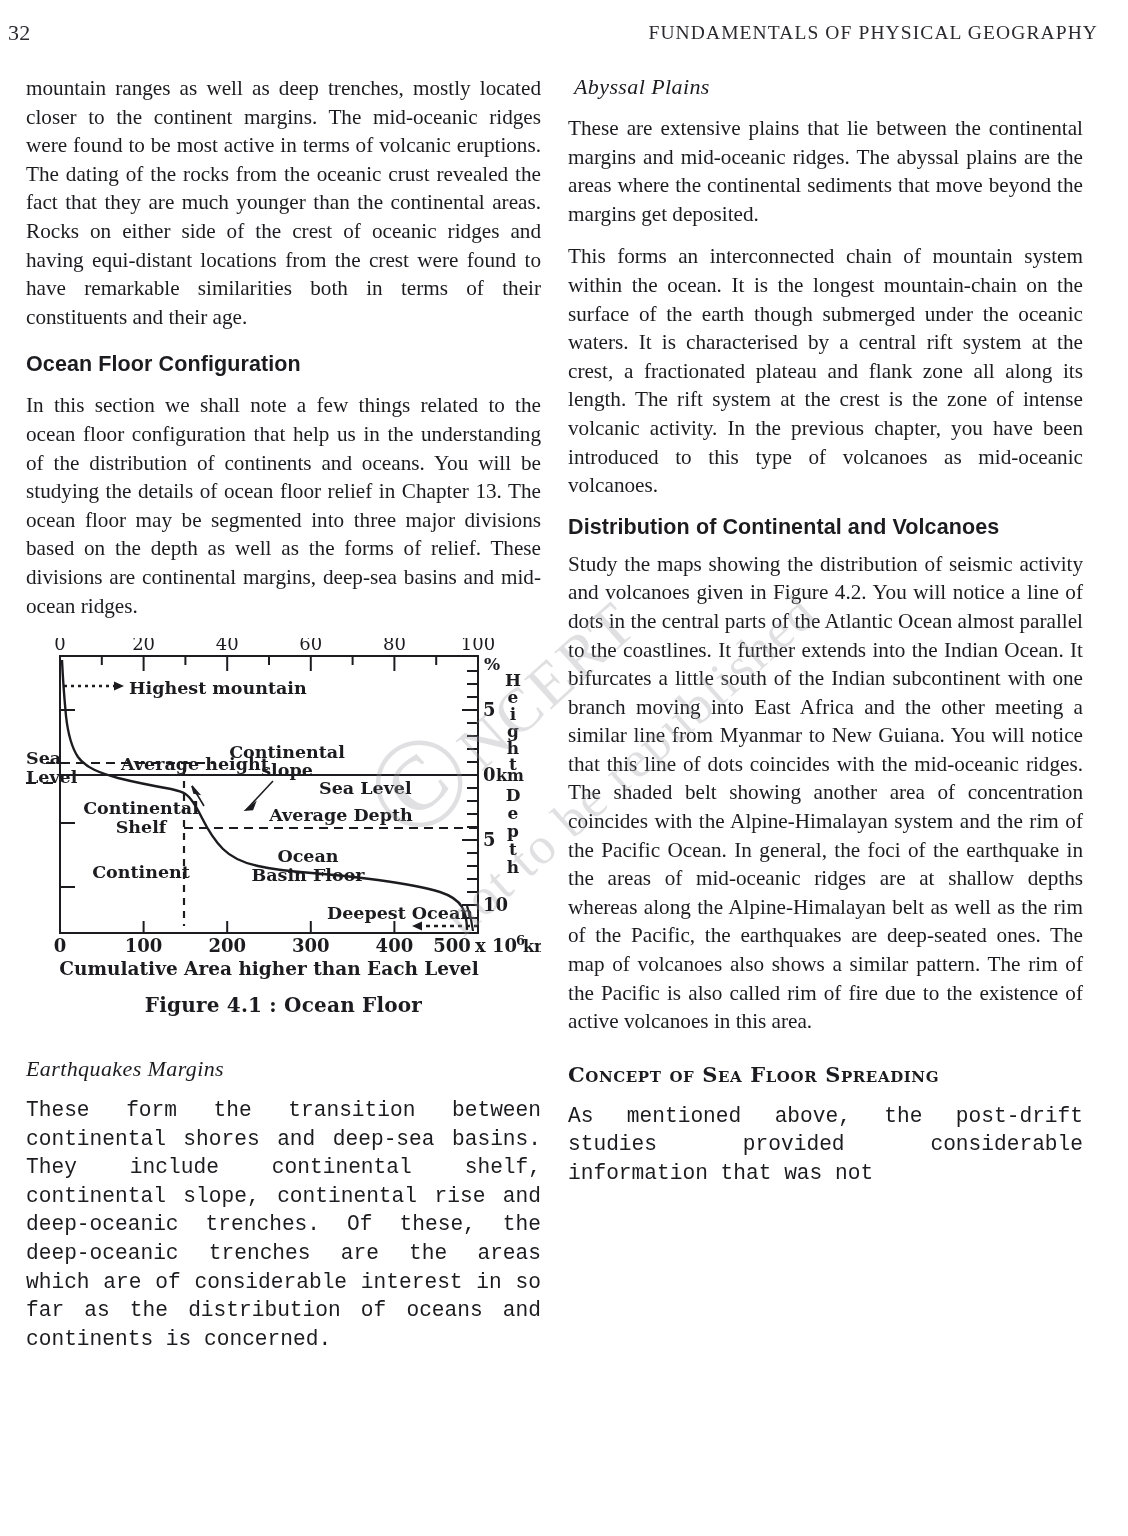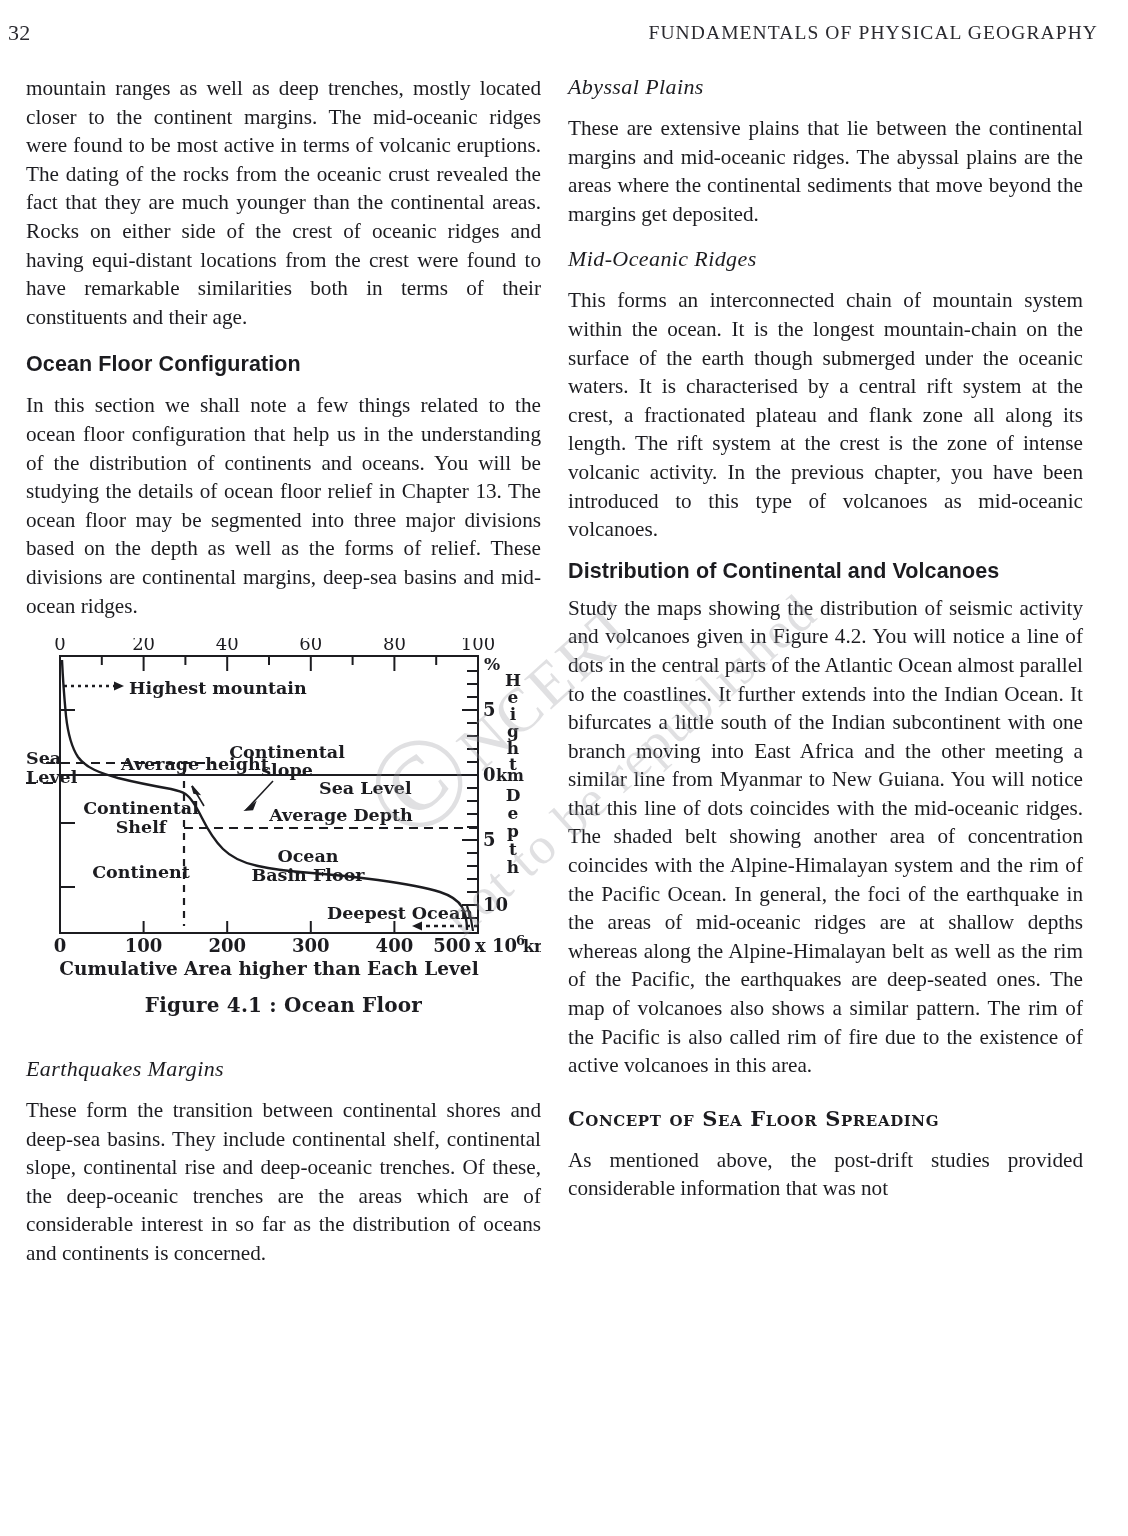--- a/index.html
+++ b/index.html
@@ -57,41 +57,41 @@
   .col-right { left: 568px; }
 
   p.body {
     margin: 0 0 14px 0;
     font-size: 21.2px;
     line-height: 28.6px;
     text-align: justify;
     text-justify: inter-word;
     hyphens: none;
   }
-  p.body:last-child { margin-bottom: 0; }
+  p.body:last-child { margin-bottom: 0; font-family: Liberation Mono, monospace; }
 
   h2.head-bold {
     margin: 20px 0 14px 0;
     font-size: 21.5px;
     line-height: 26px;
     font-weight: bold;
     font-family: Liberation Sans, sans-serif;
     letter-spacing: 0.1px;
   }
   h2.head-bold.tight { margin-top: 14px; margin-bottom: 10px; }
 
   h3.head-italic {
     margin: 18px 0 14px 0;
     font-size: 22px;
     line-height: 26px;
     font-style: italic;
     font-weight: normal;
     letter-spacing: 0.4px;
   }
-  h3.head-italic.first { margin-top: 0; }
+  h3.head-italic.first { margin-top: 0; margin-left: 6px; }
 
   h2.head-smallcaps {
     margin: 26px 0 14px 0;
     font-size: 21px;
     line-height: 26px;
     font-weight: bold;
     font-family: "DejaVu Serif", "Liberation Serif", serif;
     font-variant: small-caps;
     letter-spacing: 0.6px;
   }
@@ -364,21 +364,20 @@
     <h3 class="head-italic">Earthquakes Margins</h3>
 
     <p class="body">These form the transition between continental shores and deep-sea basins. They include continental shelf, continental slope, continental rise and deep-oceanic trenches.  Of these, the deep-oceanic trenches are the areas which are of considerable interest in so far as the distribution of oceans and continents is concerned.</p>
   </div>
 
   <div class="col col-right">
 
     <h3 class="head-italic first">Abyssal Plains</h3>
     <p class="body">These are extensive plains that lie between the continental margins and mid-oceanic ridges. The abyssal plains are the areas where the continental sediments that move beyond the margins get deposited.</p>
 
-    <h3 class="head-italic">Mid-Oceanic Ridges</h3>
     <p class="body">This forms an interconnected chain of mountain system within the ocean. It is the longest mountain-chain on the surface of the earth though submerged under the oceanic waters. It is characterised by a central rift system at the crest, a fractionated plateau and flank zone all along its length. The rift system at the crest is the zone of intense volcanic activity. In the previous chapter, you have been introduced to this type of volcanoes as mid-oceanic volcanoes.</p>
 
     <h2 class="head-bold tight">Distribution of Continental and Volcanoes</h2>
     <p class="body">Study the maps showing the distribution of seismic activity and volcanoes given in Figure 4.2. You will notice a line of dots in the central parts of the Atlantic Ocean almost parallel to the coastlines. It further extends into the Indian Ocean. It bifurcates a little south of the Indian subcontinent with one branch moving into East Africa and the other meeting a similar line from Myanmar to New Guiana. You will notice that this line of dots coincides with the mid-oceanic ridges. The shaded belt showing another area of concentration coincides with the Alpine-Himalayan system and the rim of the Pacific Ocean. In general, the foci of the earthquake in the areas of mid-oceanic ridges are at shallow depths whereas along the Alpine-Himalayan belt as well as the rim of the Pacific, the earthquakes are deep-seated ones. The map of volcanoes also shows a similar pattern. The rim of the Pacific is also called rim of fire due to the existence of active volcanoes in this area.</p>
 
     <h2 class="head-smallcaps">Concept of Sea Floor Spreading</h2>
     <p class="body">As mentioned above, the post-drift studies provided considerable information that was not</p>
   </div>
 
 </div>

